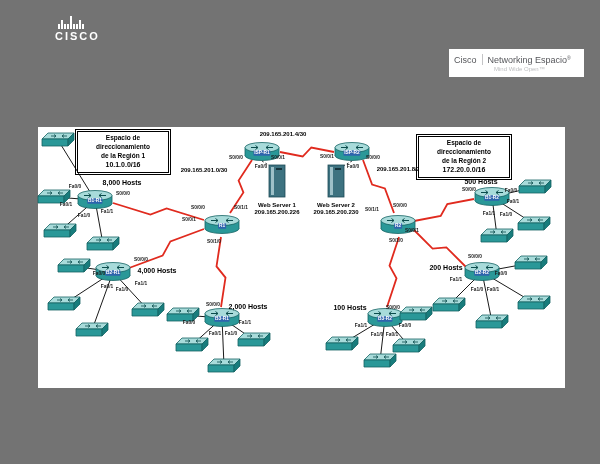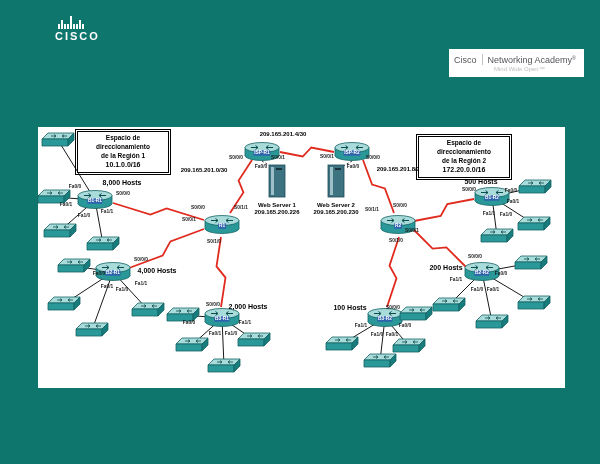--- a/index.html
+++ b/index.html
@@ -1,16 +1,16 @@
 <!DOCTYPE html>
 <html><head>
 <meta charset="utf-8">
 <style>
   html,body{margin:0;padding:0;background:#000;}
-  #screen{position:relative;width:600px;height:464px;background:#0f766e;overflow:hidden;
+  #screen{position:relative;width:600px;height:464px;background:#737373;overflow:hidden;
           font-family:"Liberation Sans",sans-serif;}
   
   .logo{position:absolute;left:55px;top:16px;color:#fff;}
   .logo-bars{display:flex;align-items:flex-end;gap:1px;height:13px;margin-left:3px;}
   .logo-bars i{display:block;width:2px;background:#fff;}
   .b1{height:5px}.b2{height:9px}.b3{height:5px}.b4{height:5px}.b5{height:13px}
   .b6{height:5px}.b7{height:5px}.b8{height:9px}.b9{height:5px}
   .logo-text{font-size:11px;font-weight:bold;letter-spacing:2px;margin-top:1px;text-transform:uppercase;}
   
   .academy{position:absolute;left:449px;top:49px;width:135px;height:28px;background:#fff;
@@ -53,21 +53,21 @@
         <i class="b8"></i>
         <i class="b9"></i>
     </div>
     <div class="logo-text">cisco</div>
   </div>
 
   <div class="academy">
     <div class="academy-row">
       <span>Cisco</span>
       <span class="academy-div"></span>
-      <span><span>Networking Academy</span><sup class="academy-reg">®</sup></span>
+      <span><span>Networking Espacio</span><sup class="academy-reg">®</sup></span>
     </div>
     <div class="academy-tagline">Mind Wide Open™</div>
   </div>
 
   <div class="canvas"></div>
 
   <svg id="link-layer" width="600" height="464">
       <line x1="95" y1="200" x2="58" y2="140" stroke="#1a1a1a" stroke-width="1"></line>
       <line x1="95" y1="200" x2="54" y2="197" stroke="#1a1a1a" stroke-width="1"></line>
       <line x1="95" y1="200" x2="60" y2="231" stroke="#1a1a1a" stroke-width="1"></line>

